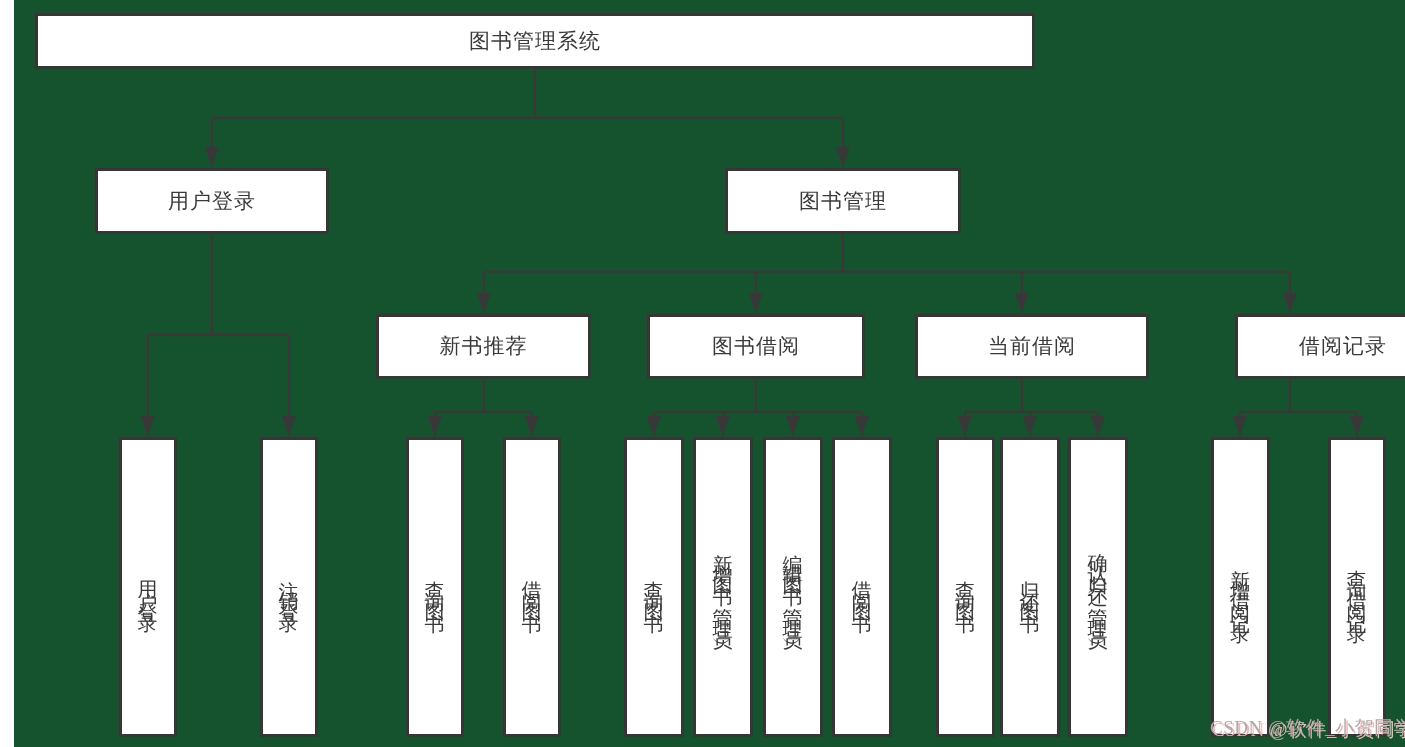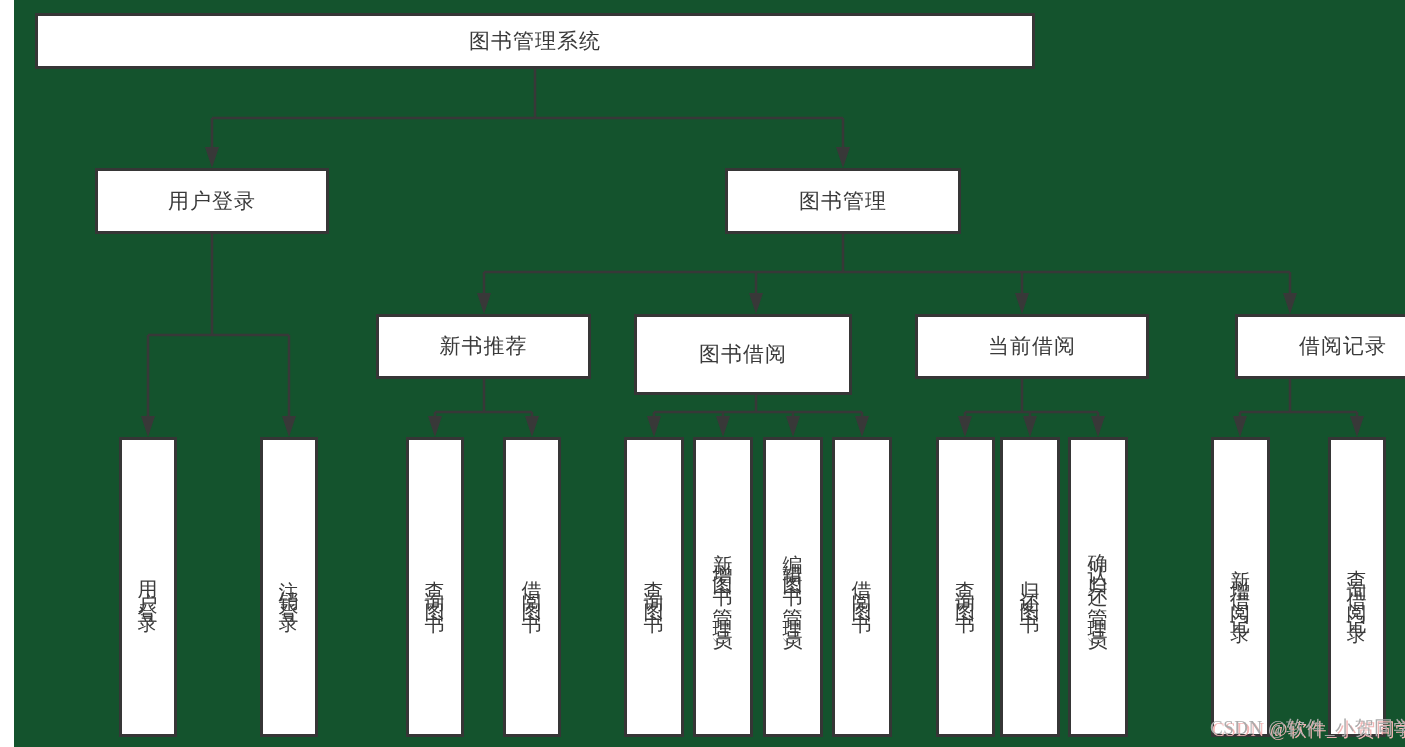--- a/index.html
+++ b/index.html
@@ -119,21 +119,21 @@
   <div class="node h" style="left:81px;top:168px;width:234px;height:66px">
     <span class="lbl">用户登录</span>
   </div>
   <div class="node h" style="left:362px;top:314px;width:215px;height:65px">
     <span class="lbl">新书推荐</span>
   </div>
 
   <div class="node h" style="left:711px;top:168px;width:236px;height:66px">
     <span class="lbl">图书管理</span>
   </div>
-  <div class="node h" style="left:620px;top:314px;width:218px;height:81px">
+  <div class="node h" style="left:633px;top:314px;width:218px;height:65px">
     <span class="lbl">图书借阅</span>
   </div>
   <div class="node h" style="left:901px;top:314px;width:234px;height:65px">
     <span class="lbl">当前借阅</span>
   </div>
   <div class="node h" style="left:1221px;top:314px;width:216px;height:65px">
     <span class="lbl">借阅记录</span>
   </div>
 
   <div class="node v" style="left:105px;top:437px;width:58px;height:300px">

